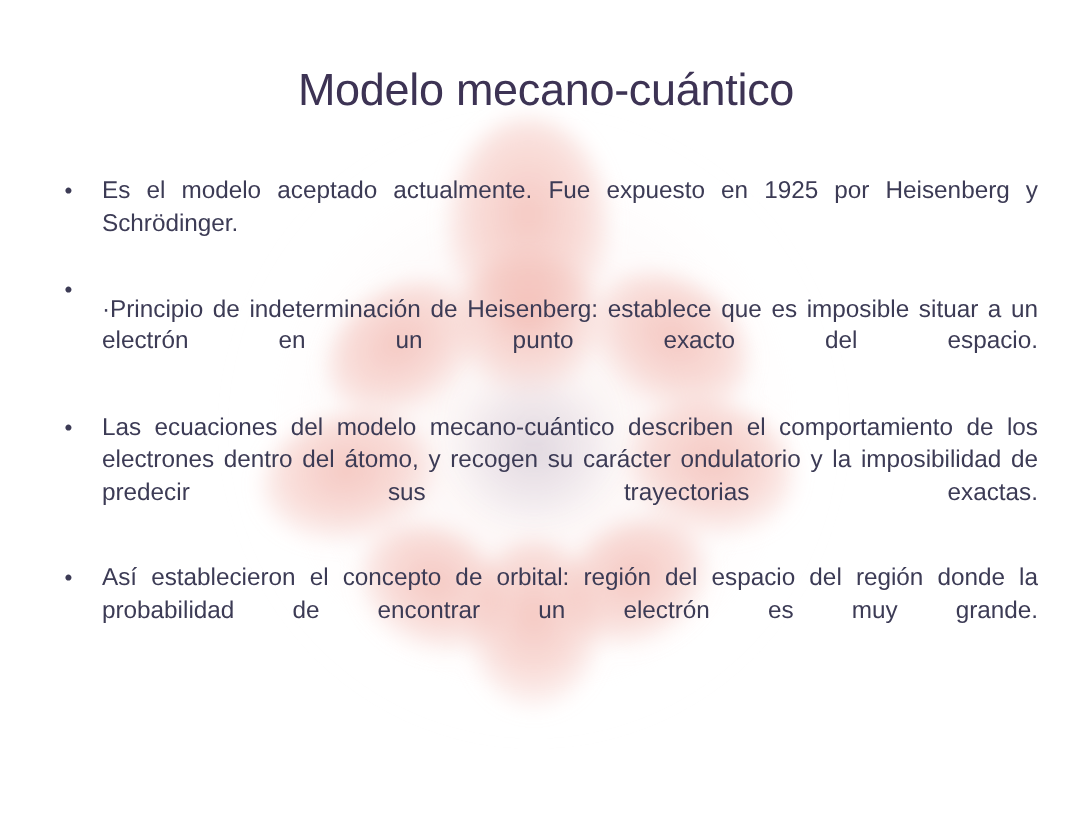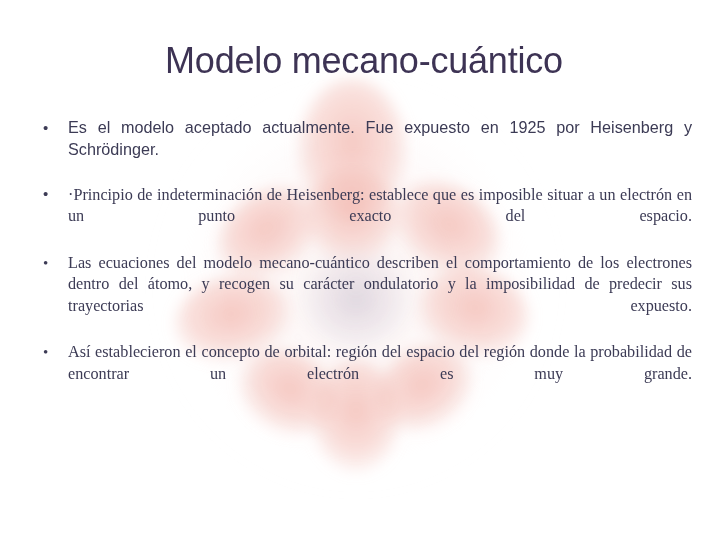--- a/index.html
+++ b/index.html
@@ -27,21 +27,21 @@
     pointer-events: none;
   }
 
   
   #slide-title {
     position: absolute;
     left: 0;
     top: 40px;
     width: 728px;
     text-align: center;
-    font-size: 36px;
+    font-size: 30px;
     line-height: 42px;
     font-weight: 400;
     color: #3d3354;
     letter-spacing: -0.2px;
     z-index: 5;
     white-space: nowrap;
   }
 
   
   #body-block {
@@ -54,21 +54,21 @@
     font-size: 16.2px;
     line-height: 21.6px;
   }
 
   .para {
     position: relative;
     text-align: justify;
     text-justify: inter-word;
     margin: 0 0 1px 0;
   }
-  .para.gap { margin-top: 3px; font-family: Liberation Serif, serif; }
+  .para.gap { margin-top: 14px; }
 
   
   .lvl1 {
     padding-left: 28px;
   }
   .lvl1 .marker {
     position: absolute;
     left: 3px;
     top: 0;
     width: 16px;
@@ -157,21 +157,21 @@
     <div class="para lvl1">
       <span class="marker">•</span>
     </div>
 
 
     <div class="para lvl2 gap">
       <span class="txt">·Principio de indeterminación de Heisenberg: establece que es imposible situar a un electrón en un punto exacto del espacio.</span>
     </div>
 
     <div class="para lvl1 gap">
-      <span class="marker">•</span><span class="txt">Las ecuaciones del modelo mecano-cuántico describen el comportamiento de los electrones dentro del átomo, y recogen su carácter ondulatorio y la imposibilidad de predecir sus trayectorias expuesto.</span>
+      <span class="marker">•</span><span class="txt">Las ecuaciones del modelo mecano-cuántico describen el comportamiento de los electrones dentro del átomo, y recogen su carácter ondulatorio y la imposibilidad de predecir sus trayectorias exactas.</span>
     </div>
 
     <div class="para lvl1 gap">
       <span class="marker">•</span><span class="txt">Así establecieron el concepto de orbital: región del espacio del región donde la probabilidad de encontrar un electrón es muy grande.</span>
     </div>
 
   </div>
 </div>
 
 </body></html>

